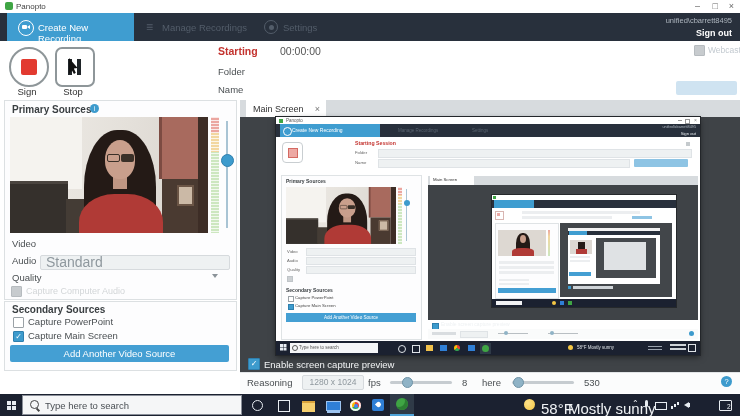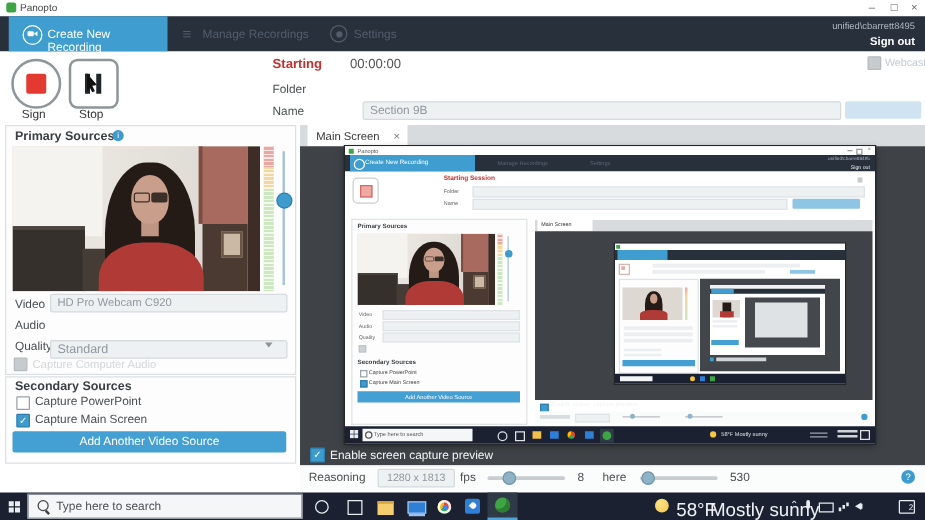--- a/index.html
+++ b/index.html
@@ -149,21 +149,20 @@
   <div class="btn-cap" style="left:53px;top:86px">Stop</div>
 
   <span class="lbl" style="left:218px;top:45px;color:#c3322e;font-weight:bold;font-size:10.5px">Starting</span>
   <span class="lbl" style="left:280px;top:45px;color:#555;font-size:10.5px">00:00:00</span>
 
   <span class="cb disabled" style="left:694px;top:45px;width:9px;height:9px"></span>
   <span class="lbl" style="left:708px;top:45px;font-size:8.5px;color:#c3cad0">Webcast</span>
 
   <span class="lbl" style="left:218px;top:66px">Folder</span>
   <span class="lbl" style="left:218px;top:84px">Name</span>
-  <div class="fld" style="left:290px;top:81px;width:371px">Section 9B</div>
   <div class="abs" style="left:676px;top:81px;width:61px;height:14px;background:#cfe3f1;border-radius:2px"></div>
 
   <div class="panel" style="left:4px;top:100px;width:231px;height:198px"></div>
   <span class="sec-title" style="left:12px;top:104px">Primary Sources</span>
   <span class="info-dot" style="left:90px;top:104px">i</span>
 
   <div class="camwrap" style="left:10px;top:117px;width:198px;height:116px">
     <div class="cam-scene">
       <i class="cs-light"></i>
         <i class="cs-furn1"></i>
@@ -177,24 +176,23 @@
         <i class="cs-face"></i>
         <i class="cs-glasses"></i>
         <i class="cs-body"></i>
     </div>
   </div>
   <div class="vu" style="left:211px;top:117px;width:8px;height:116px"></div>
   <div class="vtrack" style="left:226px;top:121px;height:107px"></div>
   <div class="vknob" style="left:221px;top:154px"></div>
 
   <span class="lbl" style="left:12px;top:238px">Video</span>
-  <div class="fld" style="left:40px;top:235px;width:178px;font-size:9px">HD Pro Webcam C920</div>
   <span class="lbl" style="left:12px;top:255px">Audio</span>
   <span class="lbl" style="left:12px;top:272px">Quality</span>
-  <div class="fld" style="left:40px;top:272px;width:178px;font-size:10px">Standard</div>
+  <div class="fld" style="left:40px;top:255px;width:178px;font-size:14px">Standard</div>
   <span class="chev" style="left:212px;top:274px"></span>
   <span class="cb disabled" style="left:11px;top:286px;width:9px;height:9px"></span>
   <span class="lbl" style="left:26px;top:286px;font-size:9px;color:#d3d6d8">Capture Computer Audio</span>
 
   <div class="panel" style="left:4px;top:301px;width:231px;height:68px"></div>
   <span class="sec-title" style="left:12px;top:304px">Secondary Sources</span>
   <span class="cb" style="left:13px;top:317px;width:9px;height:9px"></span>
   <span class="lbl" style="left:28px;top:316px">Capture PowerPoint</span>
   <span class="cb checked" style="left:13px;top:331px;width:9px;height:9px"></span>
   <span class="lbl" style="left:28px;top:330px">Capture Main Screen</span>
@@ -360,21 +358,21 @@
       <i class="abs" style="right:14px;top:3px;width:16px;height:2px;background:#cfd4d8;box-shadow:0 4px #cfd4d8"></i>
       <i class="abs" style="right:4px;top:3px;width:6px;height:6px;border:1px solid #dfe3e7"></i>
     </div>
   </div>
 
   <span class="cb checked" style="left:248px;top:358px;width:10px;height:10px"></span>
   <span class="enable-lbl" style="left:264px;top:359px">Enable screen capture preview</span>
 
   <div class="resrow"></div>
   <span class="lbl" style="left:247px;top:377px">Reasoning</span>
-  <div class="fld" style="left:302px;top:375px;width:50px;text-align:center;font-size:8.5px">1280 x 1813</div>
+  <div class="fld" style="left:302px;top:375px;width:50px;text-align:center;font-size:8.5px">1280 x 1024</div>
   <span class="lbl" style="left:368px;top:377px">fps</span>
   <div class="track" style="left:390px;top:381px;width:62px"></div>
   <div class="knob" style="left:402px;top:377px"></div>
   <span class="lbl" style="left:462px;top:377px">8</span>
   <span class="lbl" style="left:482px;top:377px">here</span>
   <div class="track" style="left:512px;top:381px;width:62px"></div>
   <div class="knob" style="left:513px;top:377px"></div>
   <span class="lbl" style="left:584px;top:377px">530</span>
   <span class="help-dot" style="left:721px;top:376px">?</span>
 

